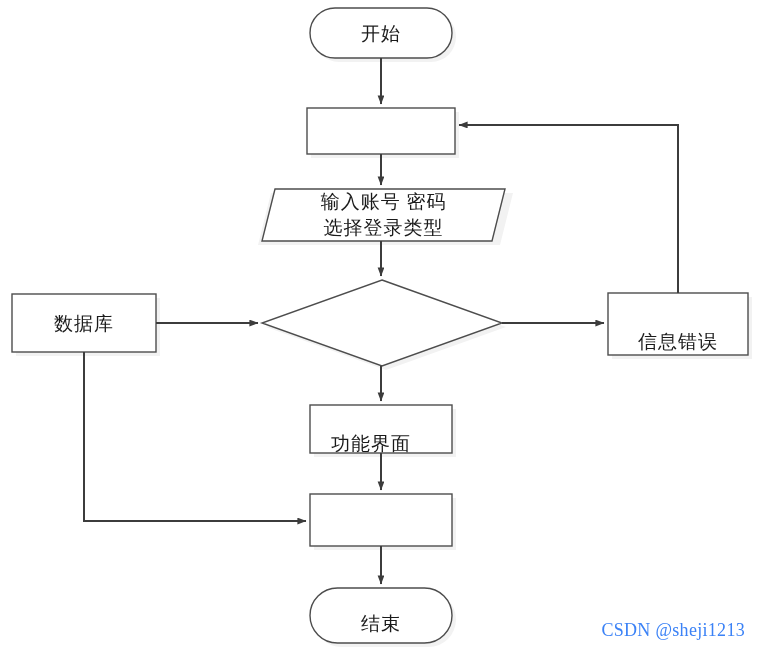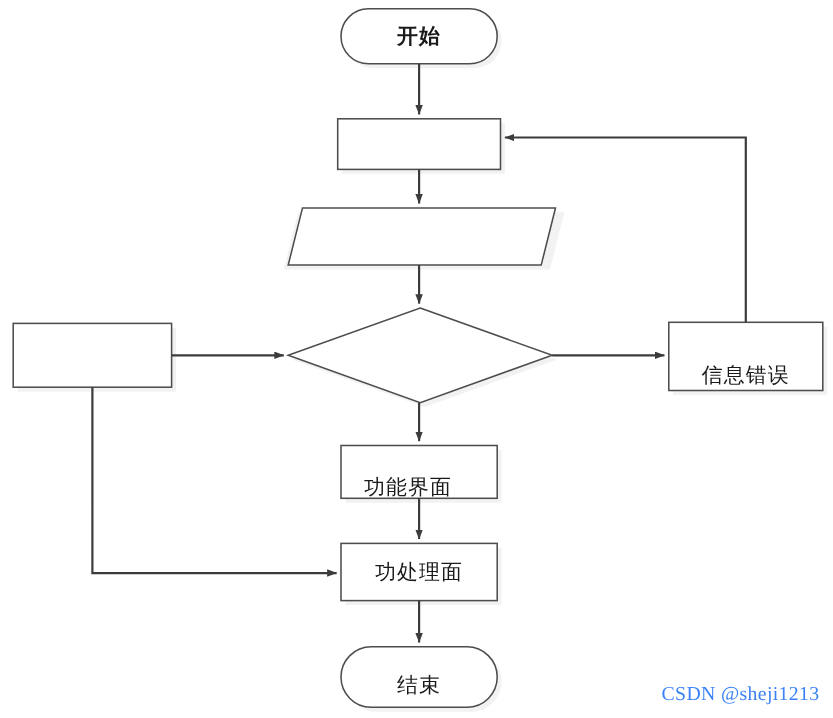--- a/index.html
+++ b/index.html
@@ -92,24 +92,26 @@
       <path d="M156,323 L258,323" marker-end="url(#arrow)"></path>
       <path d="M502,323 L604,323" marker-end="url(#arrow)"></path>
       <path d="M678,293 L678,125 L459,125" marker-end="url(#arrow)"></path>
       <path d="M381,366 L381,401" marker-end="url(#arrow)"></path>
       <path d="M381,453 L381,490" marker-end="url(#arrow)"></path>
       <path d="M84,352 L84,521 L306,521" marker-end="url(#arrow)"></path>
       <path d="M381,546 L381,584" marker-end="url(#arrow)"></path>
     </g>
   </svg>
 
-  <div class="node-label" style="left:310px; top:8px; width:142px; height:50px;font-weight:bold;">开始</div>
+  <div class="node-label" style="left:310px; top:8px; width:142px; height:50px;">开始</div>
+  <div class="node-label" style="left:262px; top:189px; width:243px; height:52px; line-height:26px;">输入账号 密码
+选择登录类型</div>
+  <div class="node-label" style="left:12px; top:294px; width:144px; height:58px;">数据库</div>
   <div class="node-label" style="left:608px; top:310px; width:140px; height:62px;">信息错误</div>
   <div class="node-label" style="left:310px; top:419px; width:122px; height:48px;">功能界面</div>
-  <div class="node-label" style="left:310px; top:494px; width:142px; height:52px;">功处理面</div>
   <div class="node-label" style="left:310px; top:588px; width:142px; height:70px;">结束</div>
 
   <div class="shape-hit" style="left:310px; top:8px; width:142px; height:50px;"></div>
   <div class="shape-hit" style="left:307px; top:108px; width:148px; height:46px;"></div>
   <div class="shape-hit" style="left:262px; top:189px; width:243px; height:52px;"></div>
   <div class="shape-hit" style="left:262px; top:280px; width:240px; height:86px;"></div>
   <div class="shape-hit" style="left:12px; top:294px; width:144px; height:58px;"></div>
   <div class="shape-hit" style="left:608px; top:293px; width:140px; height:62px;"></div>
   <div class="shape-hit" style="left:310px; top:405px; width:142px; height:48px;"></div>
   <div class="shape-hit" style="left:310px; top:494px; width:142px; height:52px;"></div>

